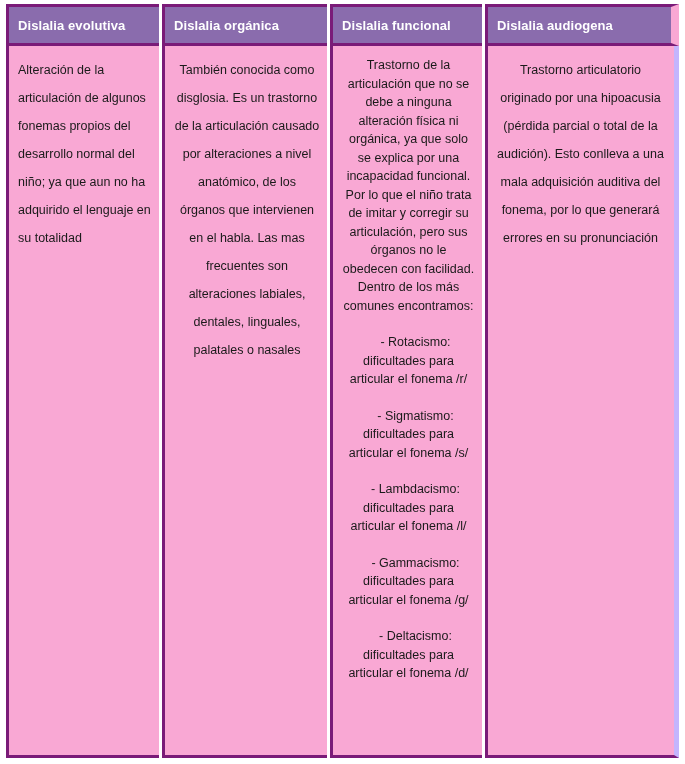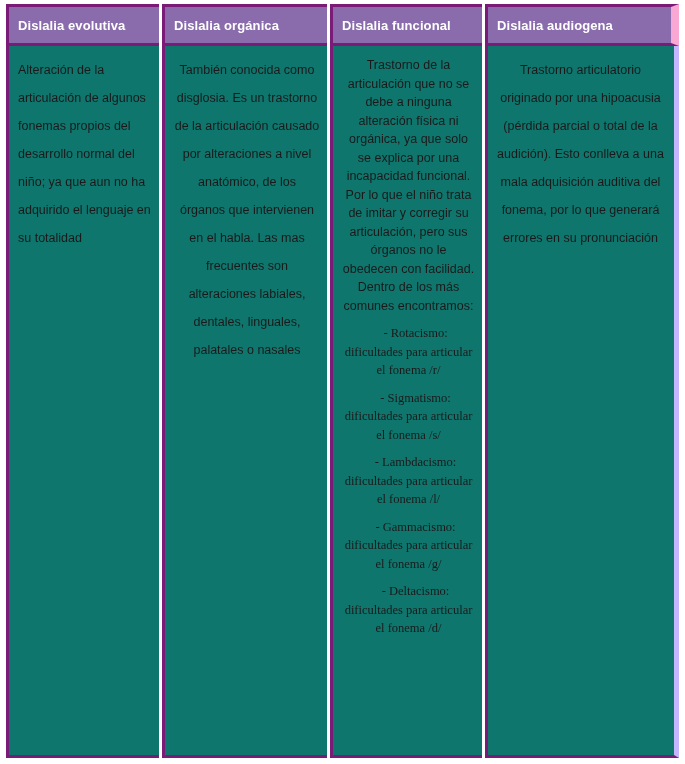--- a/index.html
+++ b/index.html
@@ -51,21 +51,21 @@
     border-right: 8px solid #f9a8d4;
   }
   
   thead th.gutter-left {
     border-left: 3px solid #7a1b78;
     box-shadow: -3px 0 0 0 #ffffff;
   }
 
   
   tbody td {
-    background: #0f766e;
+    background: #f9a8d4;
     color: #1a1a1a;
     font-size: 12.5px;
     text-align: left;
     vertical-align: top;
     padding: 10px 10px 10px 9px;
     border-left: 3px solid #7a1b78;
     border-bottom: 3px solid #7a1b78;
     border-right: 0;
     border-top: 0;
   }
@@ -87,23 +87,22 @@
   .body-text p {
     margin: 0;
   }
   .loose p {
     line-height: 28px;
   }
   .tight p {
     line-height: 18.5px;
   }
   .tight p.sub-item {
-    margin-top: 9px;
+    margin-top: 18px;
     text-indent: 14px;
-    font-family: Liberation Serif, serif;
   }
 </style>
 </head>
 <body>
 
 <div class="table-wrap">
   <table class="dislalia-table">
     <colgroup>
       <col class="c1">
       <col class="c2">

